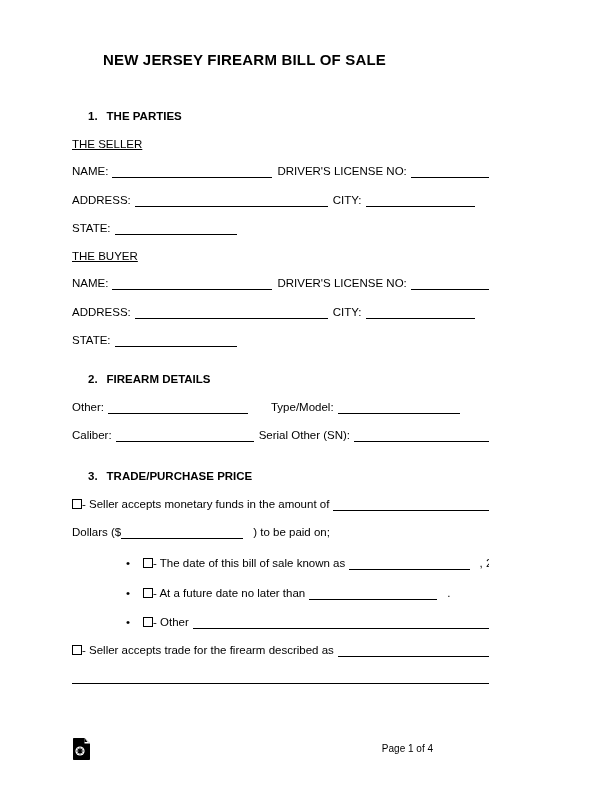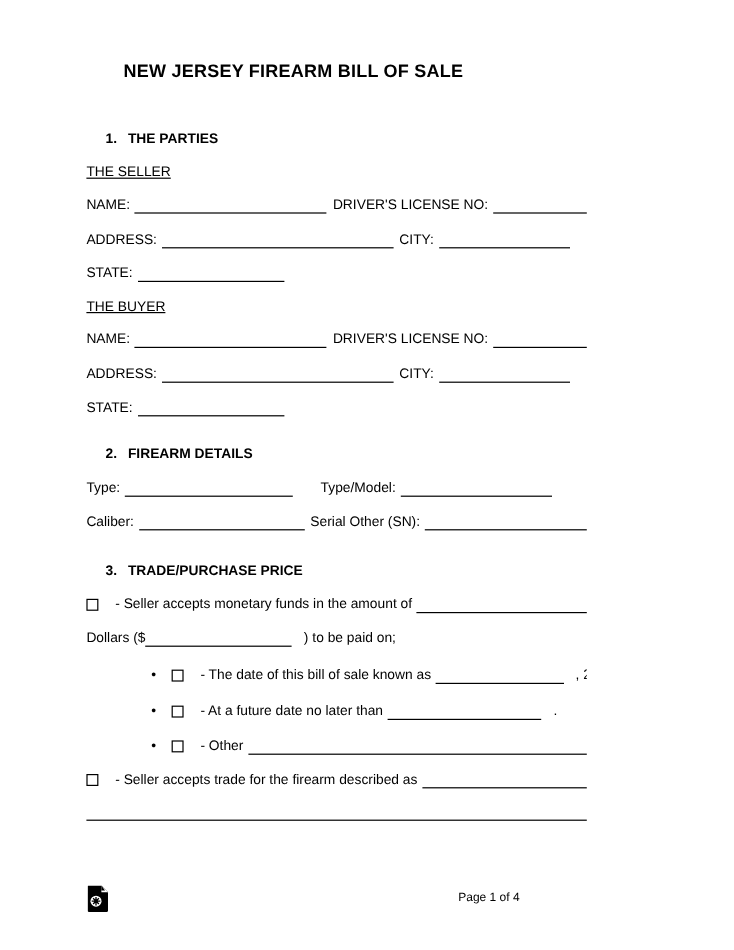--- a/index.html
+++ b/index.html
@@ -38,21 +38,21 @@
   .blank.grow{flex:1 1 auto;}
   .blank.tight{margin-left:0;}
   .checkbox{
     flex:0 0 auto;
     width:10px;height:10px;
     box-sizing:border-box;
     border:1.5px solid #000;
     margin-bottom:2px;
     background:#fff;
   }
-  .dashlabel{margin-left:14px;}
+  .dashlabel{margin-left:0;}
   .bullet{flex:0 0 auto;line-height:14px;margin-right:13px;}
   .after-blank{margin-left:10px;}
   .footer-page{
     position:absolute;top:743px;right:56px;
     font-size:10px;
   }
   .footer-logo{
     position:absolute;left:73px;top:738px;
     width:17px;height:22px;
   }
@@ -114,21 +114,21 @@
     <span class="t">STATE:</span>
     <span class="blank grow"></span>
   </div>
 
   <div class="row" style="left:88px;top:372px;">
     <span class="t bold">2.</span>
     <span class="t bold h-label">FIREARM DETAILS</span>
   </div>
 
   <div class="row" style="left:72px;top:400px;width:388px;">
-    <span class="t">Type:</span>
+    <span class="t">Other:</span>
     <span class="blank" style="width:140px;"></span>
     <span class="t" style="margin-left:23px;">Type/Model:</span>
     <span class="blank grow"></span>
   </div>
 
   <div class="row" style="left:72px;top:428px;width:438px;">
     <span class="t">Caliber:</span>
     <span class="blank" style="width:138px;"></span>
     <span class="t" style="margin-left:5px;">Serial Other (SN):</span>
     <span class="blank grow"></span>

